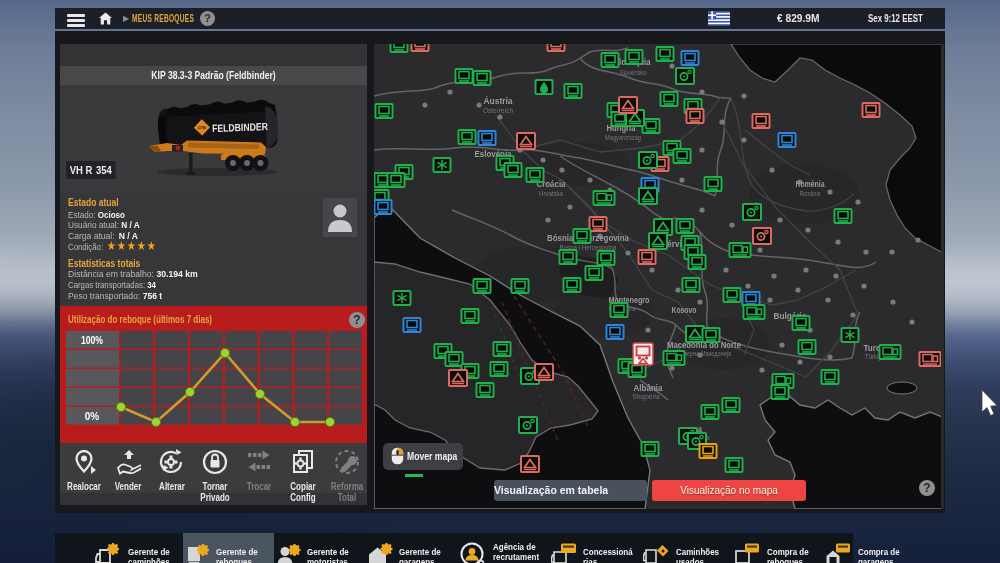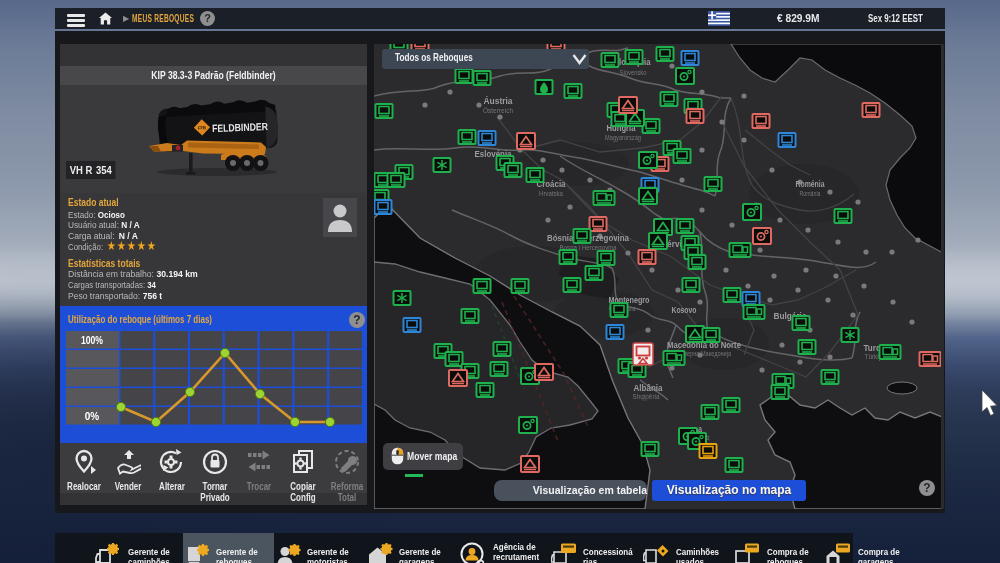--- a/index.html
+++ b/index.html
@@ -115,21 +115,21 @@
             <circle cx="17" cy="13" r="6.5" fill="#c9c9cc"></circle>
             <path d="M5 34 q0-12 12-12 q12 0 12 12 z" fill="#c9c9cc"></path>
           </svg>
       </div>
       <div class="orange" style="position:absolute;left:8px;top:64.5px;font-size:10px;transform:scaleX(0.85);transform-origin:0 50%">Estatísticas totais</div>
       <div class="abs" style="left:8px;top:75.5px;font-size:9.5px;line-height:10px;color:#b9b9bb;transform:scaleX(0.91);transform-origin:0 50%;white-space:nowrap">Distância em trabalho: <b style="color:#f5f5f5">30.194 km</b></div>
       <div class="abs" style="left:8px;top:86.5px;font-size:9.5px;line-height:10px;color:#b9b9bb;transform:scaleX(0.82);transform-origin:0 50%;white-space:nowrap">Cargas transportadas: <b style="color:#f5f5f5">34</b></div>
       <div class="abs" style="left:8px;top:97.5px;font-size:9.5px;line-height:10px;color:#b9b9bb;transform:scaleX(0.90);transform-origin:0 50%;white-space:nowrap">Peso transportado: <b style="color:#f5f5f5">756 t</b></div>
     </div>
 
-    <div class="lp-h" style="top:262px;height:137px;background:#1d4ed8">
+    <div class="lp-h" style="top:262px;height:137px;background:#b91c1c">
       <div class="orange" style="position:absolute;left:8px;top:8px;font-size:10px;transform:scaleX(0.8);transform-origin:0 50%;white-space:nowrap">Utilização do reboque (últimos 7 dias)</div>
       <div class="qmark" style="position:absolute;left:289px;top:6px;width:16px;height:16px;line-height:16px;font-size:12px">?</div>
       <svg class="abs" style="left:0;top:24px" width="307" height="100" viewBox="0 0 307 100">
         <g>
 
           <rect x="6" y="1" width="53" height="17.5" fill="#58585c"></rect>
           <rect x="6" y="20" width="53" height="17.5" fill="#58585c"></rect>
           <rect x="6" y="39" width="53" height="17.5" fill="#58585c"></rect>
           <rect x="6" y="58" width="53" height="17.5" fill="#58585c"></rect>
           <rect x="6" y="77" width="53" height="17.5" fill="#58585c"></rect>
@@ -930,38 +930,32 @@
           </g>
         </g>
         <g transform="translate(269,310)">
           <rect x="-10" y="-11" width="20" height="22" rx="2" fill="#f2ecec" stroke="#cc4747" stroke-width="1.5"></rect>
           <rect x="-6.5" y="-7.5" width="13" height="9" fill="none" stroke="#cc3b3b" stroke-width="1.8"></rect>
           <circle cx="-3.5" cy="4" r="1.6" fill="#cc3b3b"></circle>
           <circle cx="3.5" cy="4" r="1.6" fill="#cc3b3b"></circle>
           <path d="M-4,9.5 L0,4.5 L4,9.5 Z" fill="none" stroke="#cc3b3b" stroke-width="1.5"></path>
         </g>
       </svg>
-<div class="abs" style="left:8px;top:5px;width:207px;height:20px;background:#3d4653;border-radius:3px">
-  <div class="abs" style="left:13px;top:3px;color:#f0f0f2;font-size:10px;font-weight:bold;transform:scaleX(0.82);transform-origin:0 50%;white-space:nowrap">Todos os Reboques</div>
-  <svg class="abs" style="left:190px;top:5px" width="15" height="11" viewBox="0 0 15 11">
-          <path d="M1.5 1 L7.5 9 L13.5 1" fill="none" stroke="#e8e8ea" stroke-width="2.4"></path>
-        </svg>
-</div>
 <div class="abs" style="left:9px;top:399px;width:80px;height:27px;background:#3f3f43;border-radius:5px">
   <svg class="abs" style="left:8px;top:4px" width="13" height="18" viewBox="0 0 13 18">
     <rect x="0.8" y="0.8" width="11.4" height="16.4" rx="5.2" fill="#ededef"></rect>
     <path d="M6.5 0.8 a5.7 5.7 0 0 1 5.7 5.7 v1.5 h-5.7 z" fill="#e8a21d"></path>
     <rect x="5.3" y="3" width="2.4" height="5" rx="1.2" fill="#2c2c30"></rect>
     <line x1="1" y1="8.2" x2="12" y2="8.2" stroke="#2c2c30" stroke-width="0.9"></line>
   </svg>
   <div class="abs" style="left:24px;top:7px;color:#efeff1;font-size:10.5px;font-weight:bold;white-space:nowrap;transform:scaleX(0.82);transform-origin:0 50%">Mover mapa</div>
 </div>
 <div class="abs" style="left:31px;top:430px;width:18px;height:3px;background:#25b858"></div>
-<div class="abs" style="left:120px;top:436px;width:153px;height:21px;background:#49525c;border-radius:8px;text-align:right;line-height:21px;color:#f2f2f4;font-size:10.5px;font-weight:bold">Visualização em tabela</div>
-<div class="abs" style="left:278px;top:436px;width:154px;height:21px;background:#1d4ed8;border-radius:3px;text-align:center;line-height:21px;color:#fdf6e8;font-size:12px;font-weight:bold;text-shadow:0 1px 1px rgba(60,40,0,.6)">Visualização no mapa</div>
+<div class="abs" style="left:120px;top:436px;width:153px;height:21px;background:#49525c;border-radius:3px;text-align:left;line-height:21px;color:#f2f2f4;font-size:10.5px;font-weight:bold">Visualização em tabela</div>
+<div class="abs" style="left:278px;top:436px;width:154px;height:21px;background:#ef4444;border-radius:3px;text-align:center;line-height:21px;color:#fdf6e8;font-size:10px;font-weight:normal;text-shadow:0 1px 1px rgba(60,40,0,.6)">Visualização no mapa</div>
 <div class="qmark abs" style="left:545px;top:436px;width:16px;height:16px;line-height:16px;font-size:12px">?</div>
 </div>
 </div>
 <div id="nav">
 <div class="abs" style="left:128px;top:0;width:91px;height:44px;background:#4b555f"></div>
 <svg class="abs" style="left:39px;top:9px" width="26" height="26" viewBox="0 0 26 26">
       <path d="M6 8 h10 v13 h-10 z M6 12 h-2.5 l-1.5 4 v4 h4" fill="none" stroke="#dcdcdc" stroke-width="1.8"></path>
       <circle cx="5" cy="22.5" r="2.2" fill="#dcdcdc"></circle>
       <circle cx="13" cy="22.5" r="2.2" fill="#dcdcdc"></circle>
       <g transform="translate(19,7)">

